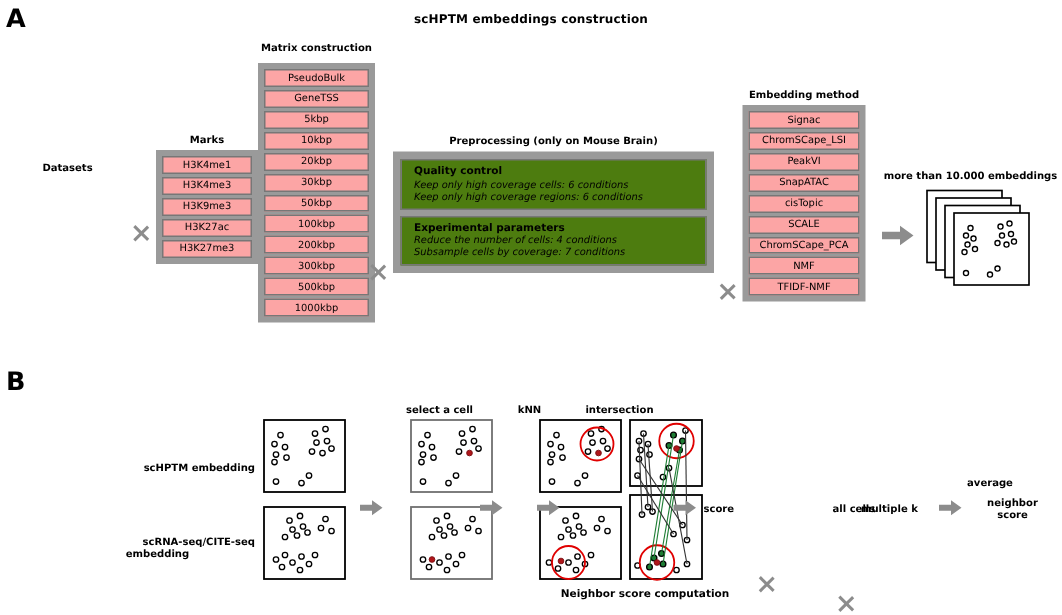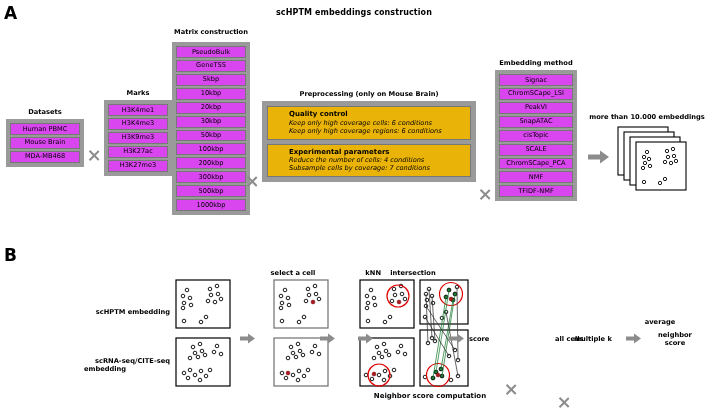--- a/index.html
+++ b/index.html
@@ -29,40 +29,40 @@
   }
 
   
   .stack {
     background: #9a9a9a;
     padding: 4px 4px;
     display: flex; flex-direction: column; gap: 2px;
     align-items: stretch;
   }
   .chip {
-    background: #d946ef;
+    background: #fca5a5;
     border: 0.7px solid #777;
     font-size: 6.6px;
     color: #000;
     text-align: center;
     padding: 1.5px 3px;
     white-space: nowrap;
     line-height: 1.05;
   }
 
   
   .prep-frame {
     background: #9a9a9a;
     padding: 5px;
     display: flex; flex-direction: column; gap: 4px;
   }
   .prep-card {
-    background: #eab308;
+    background: #4d7c0f;
     border: 0.7px solid #777;
-    padding: 3px 5px 4px 21px;
+    padding: 3px 5px 4px 8px;
   }
   .prep-head {
     font-size: 7px; font-weight: bold; color: #000;
     margin-bottom: 0.5px;
   }
   .prep-line {
     font-size: 6.6px; color: #000; line-height: 1.22;
     white-space: nowrap;
     font-style: italic;
   }
@@ -97,25 +97,20 @@
 <body>
 
 <div id="fig">
 
   <div class="abs fig-title" style="left:0; top:8px; width:708px;">scHPTM embeddings construction</div>
 
   <div class="abs panel-letter" style="left:4px; top:5px;">A</div>
 
   <div class="abs" style="left:6px; top:108px; width:78px;">
     <div class="group-title" style="margin-bottom:3px;">Datasets</div>
-    <div class="stack">
-      <div class="chip">Human PBMC</div>
-      <div class="chip">Mouse Brain</div>
-      <div class="chip">MDA-MB468</div>
-    </div>
   </div>
 
   <div class="abs xmark" style="left:87px; top:149px;"></div>
 
   <div class="abs" style="left:104px; top:89px; width:68px;">
     <div class="group-title" style="margin-bottom:3px;">Marks</div>
     <div class="stack">
       <div class="chip">H3K4me1</div>
       <div class="chip">H3K4me3</div>
       <div class="chip">H3K9me3</div>
@@ -214,21 +209,21 @@
 
   <div class="abs panel-letter" style="left:4px; top:247px;">B</div>
 
   <div class="abs small-label label-right" style="left:40px; top:308px; width:130px;">scHPTM embedding</div>
   <div class="abs label-right" style="left:40px; top:357px; width:130px;">
     <div class="small-label">scRNA-seq/CITE-seq</div>
     <div class="small-label" style="text-align:center;">embedding</div>
   </div>
 
   <div class="abs small-label center" style="left:258px; top:269px; width:70px;">select a cell</div>
-  <div class="abs small-label center" style="left:325px; top:269px; width:56px;text-align:right;">kNN</div>
+  <div class="abs small-label center" style="left:325px; top:269px; width:56px;">kNN</div>
   <div class="abs small-label center" style="left:378px; top:269px; width:70px;">intersection</div>
 
   <svg class="abs" style="left:170px; top:278px;" width="300" height="115">
 
     <g>
       <rect x="6" y="2" width="54" height="48" fill="#fff" stroke="#000" stroke-width="1.2"></rect>
       <g fill="none" stroke="#000" stroke-width="0.9">
         <circle cx="17" cy="12" r="1.8"></circle>
           <circle cx="13" cy="18" r="1.8"></circle>
         <circle cx="20" cy="20" r="1.8"></circle>

